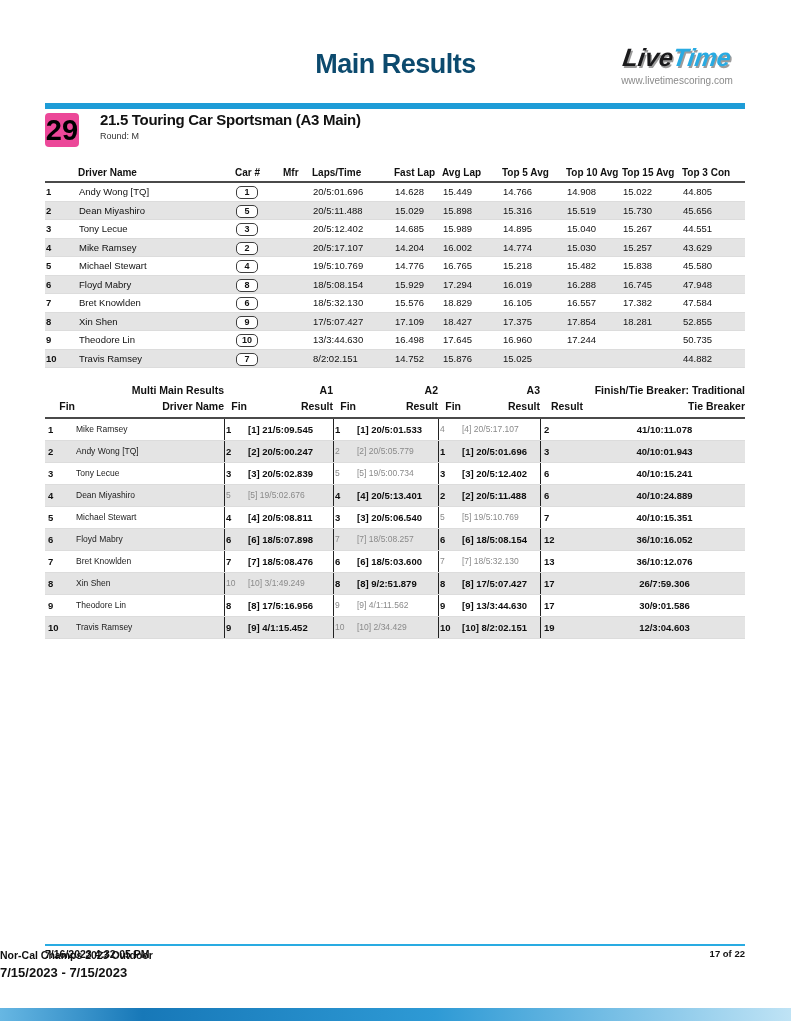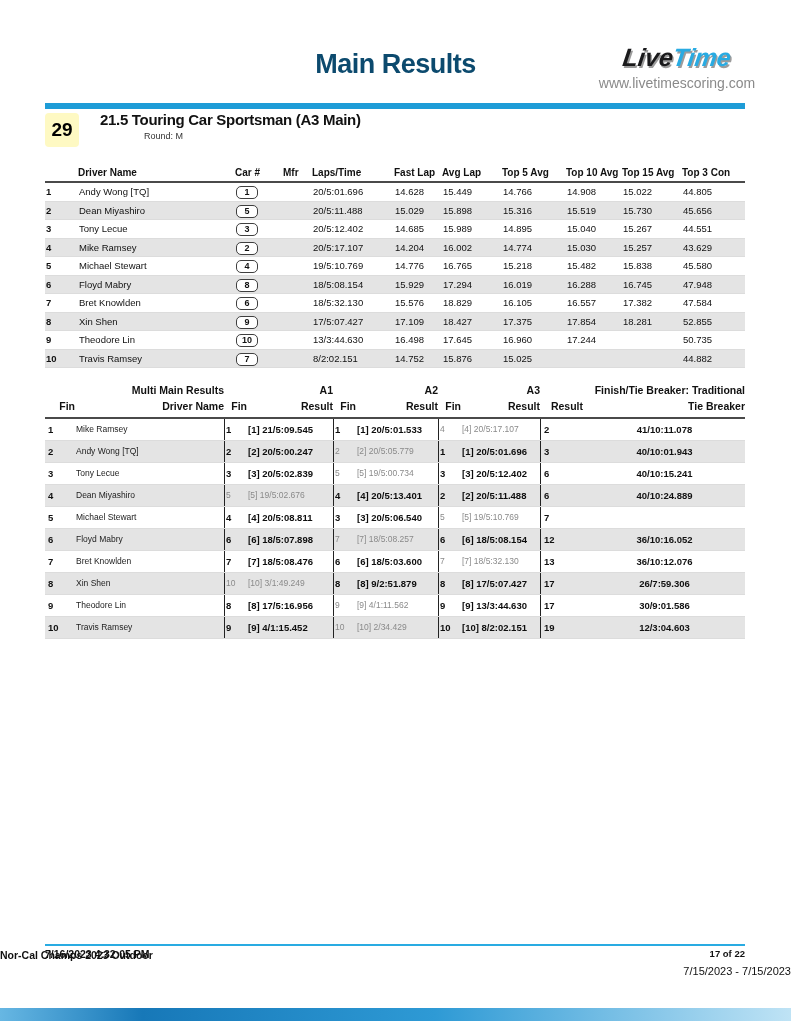--- a/index.html
+++ b/index.html
@@ -8,26 +8,26 @@
     font-family:"Liberation Sans",sans-serif;color:#111;overflow:hidden;
   }
   
   .report-title{position:absolute;top:49px;left:0;width:791px;text-align:center;
     font-size:27px;font-weight:bold;letter-spacing:-0.5px;color:#0c4a6e;}
   .logo{position:absolute;top:43px;right:28px;width:172px;text-align:center;}
   .logo-text{font-size:25px;font-weight:bold;font-style:italic;transform:skewX(-8deg);
     white-space:nowrap;text-shadow:1.5px 1.5px 0 #9c9c9c;}
   .logo-live{color:#1a1a1c;}
   .logo-time{color:#29ABE2;}
-  .logo-url{font-size:14px;color:#8a8a8a;margin-top:3px;}
+  .logo-url{font-size:10px;color:#8a8a8a;margin-top:3px;}
   .top-rule{position:absolute;top:103px;left:45px;width:700px;height:6px;background:#1E9CD7;}
   .class-box{position:absolute;top:113px;left:45px;width:34px;height:34px;border-radius:4px;
-    background:#fef9c3;font-size:19px;font-weight:bold;text-align:center;line-height:34px;color:#000;}
+    background:#ec4899;font-size:29px;font-weight:bold;text-align:center;line-height:34px;color:#000;}
   .class-title{position:absolute;top:111px;left:100px;font-size:15px;font-weight:bold;letter-spacing:-0.3px;}
-  .class-round{position:absolute;top:131px;left:100px;font-size:9px;color:#333;margin-left:44px;}
+  .class-round{position:absolute;top:131px;left:100px;font-size:9px;color:#333;}
 
   
   .t1{position:absolute;top:163px;left:45px;width:700px;}
   .t1-head,.t1-row{display:grid;grid-template-columns:33px 157px 48px 29px 82px 48px 60px 64px 56px 60px 63px;}
   .t1-head{height:18px;border-bottom:2px solid #4a4a4a;align-items:end;}
   .t1-head .th{font-size:10px;font-weight:bold;line-height:16px;white-space:nowrap;}
   .t1-row{height:17.5px;border-bottom:1px solid #dcdcdc;align-items:center;}
   .shade{background:#E4E4E4;}
   .td{font-size:9.5px;line-height:15px;padding-left:1px;white-space:nowrap;overflow:visible;}
   .td.bold{font-weight:bold;}
@@ -47,21 +47,21 @@
   .vline{border-left:1px solid #222;}
   .best{font-weight:bold;font-size:9.5px;color:#0d0d0d;}
   .muted{font-weight:normal;font-size:8.5px;color:#8a8a8a;}
   .fres{font-weight:bold;padding-left:3px;font-size:9.5px;}
   .tie{font-weight:bold;font-size:9.5px;justify-content:center;text-align:center;}
 
   
   .footer-rule{position:absolute;top:944px;left:45px;width:700px;height:2px;background:#29ABE2;}
   .footer-left{position:absolute;top:948px;left:45px;font-size:10.5px;font-weight:bold;}
   .footer-center{position:absolute;top:949px;left:0;width:791px;text-align:left;font-size:10.5px;font-weight:bold;}
-  .footer-dates{position:absolute;top:965px;left:0;width:791px;text-align:right;font-size:11px;font-weight:normal;}
+  .footer-dates{position:absolute;top:965px;left:0;width:791px;text-align:left;font-size:13px;font-weight:bold;}
   .footer-right{position:absolute;top:948px;right:46px;font-size:9.5px;font-weight:bold;}
   .bottom-bar{position:absolute;left:0;top:1008px;width:791px;height:13px;
     background:linear-gradient(90deg,#67b7e3 0%,#1778b8 18%,#2e9ad5 55%,#bfe3f5 100%);}
 </style>
 </head>
 <body>
 
 <div class="page">
 
   <div class="report-title">Main Results</div>
@@ -297,20 +297,21 @@
         <div class="t2-row">
           <div class="td fin">5</div>
           <div class="td driver">Michael Stewart</div>
           <div class="td vline best">4</div>
           <div class="td best">[4] 20/5:08.811</div>
           <div class="td vline best">3</div>
           <div class="td best">[3] 20/5:06.540</div>
           <div class="td vline muted">5</div>
           <div class="td muted">[5] 19/5:10.769</div>
           <div class="td vline fres">7</div>
+          <div class="td tie">40/10:15.351</div>
         </div>
         <div class="t2-row shade">
           <div class="td fin">6</div>
           <div class="td driver">Floyd Mabry</div>
           <div class="td vline best">6</div>
           <div class="td best">[6] 18/5:07.898</div>
           <div class="td vline muted">7</div>
           <div class="td muted">[7] 18/5:08.257</div>
           <div class="td vline best">6</div>
           <div class="td best">[6] 18/5:08.154</div>

